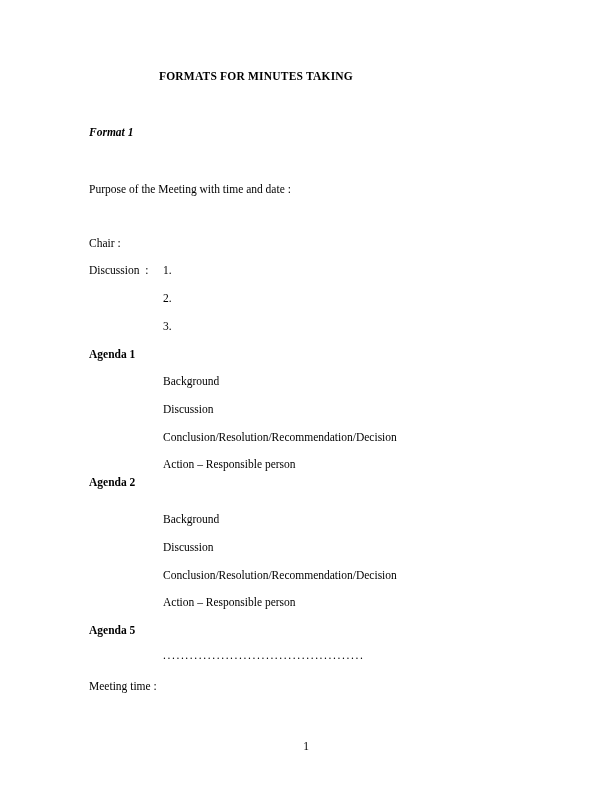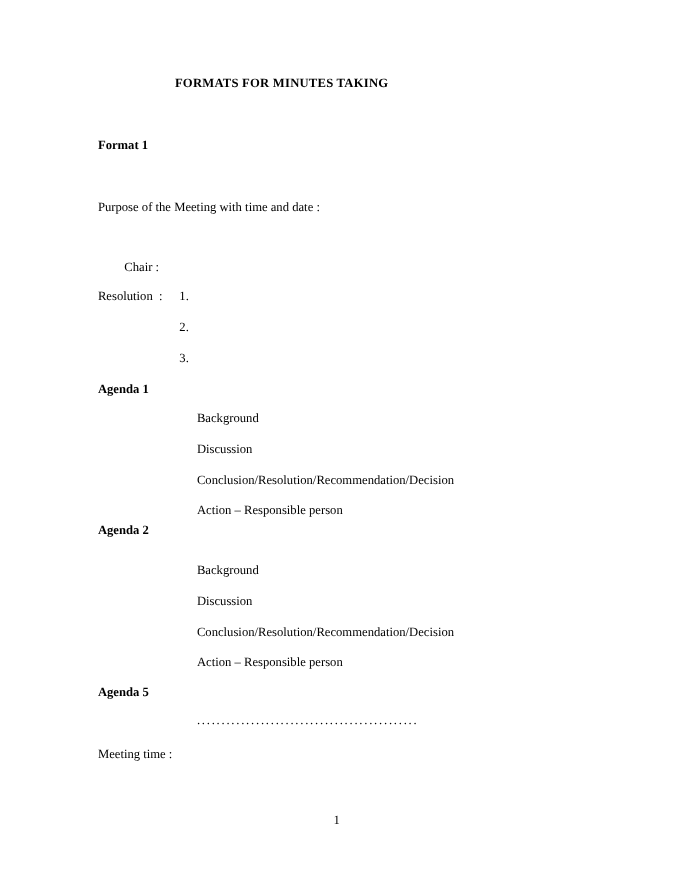--- a/index.html
+++ b/index.html
@@ -30,42 +30,42 @@
     font-size: 11.5px;
     font-weight: bold;
     letter-spacing: 0.2px;
   }
   .format-label {
     position: absolute;
     top: 126px;
     left: 89px;
     font-size: 11.5px;
     font-weight: bold;
+    font-style: italic;
   }
   .line {
     position: absolute;
     font-size: 11.5px;
     white-space: pre;
     text-align: center;
   }
   .indent-left {
     left: 89px;
   }
   .indent-mid {
-    left: 179px;
+    left: 163px;
   }
   .bold {
     font-weight: bold;
   }
   .purpose {
     top: 183px;
   }
   .chair {
     top: 237px;
-    margin-left: 24px;
   }
   .attendance {
     top: 264px;
   }
   .att-num-1 {
     left: 163px;
     top: 264px;
   }
   .att-num-2 {
     left: 163px;
@@ -103,21 +103,21 @@
 <div class="page">
 
   <div class="doc-title">FORMATS FOR MINUTES TAKING</div>
 
   <div class="format-label">Format 1</div>
 
   <div class="line indent-left purpose">Purpose of the Meeting with time and date :</div>
 
   <div class="line indent-left chair">Chair :</div>
 
-  <div class="line indent-left attendance">Resolution  :</div>
+  <div class="line indent-left attendance">Discussion  :</div>
   <div class="line att-num-1">1.</div>
   <div class="line att-num-2">2.</div>
   <div class="line att-num-3">3.</div>
 
   <div class="line indent-left bold agenda1">Agenda 1</div>
   <div class="line indent-mid a1-l1">Background</div>
   <div class="line indent-mid a1-l2">Discussion</div>
   <div class="line indent-mid a1-l3">Conclusion/Resolution/Recommendation/Decision</div>
   <div class="line indent-mid a1-l4">Action – Responsible person</div>
 

